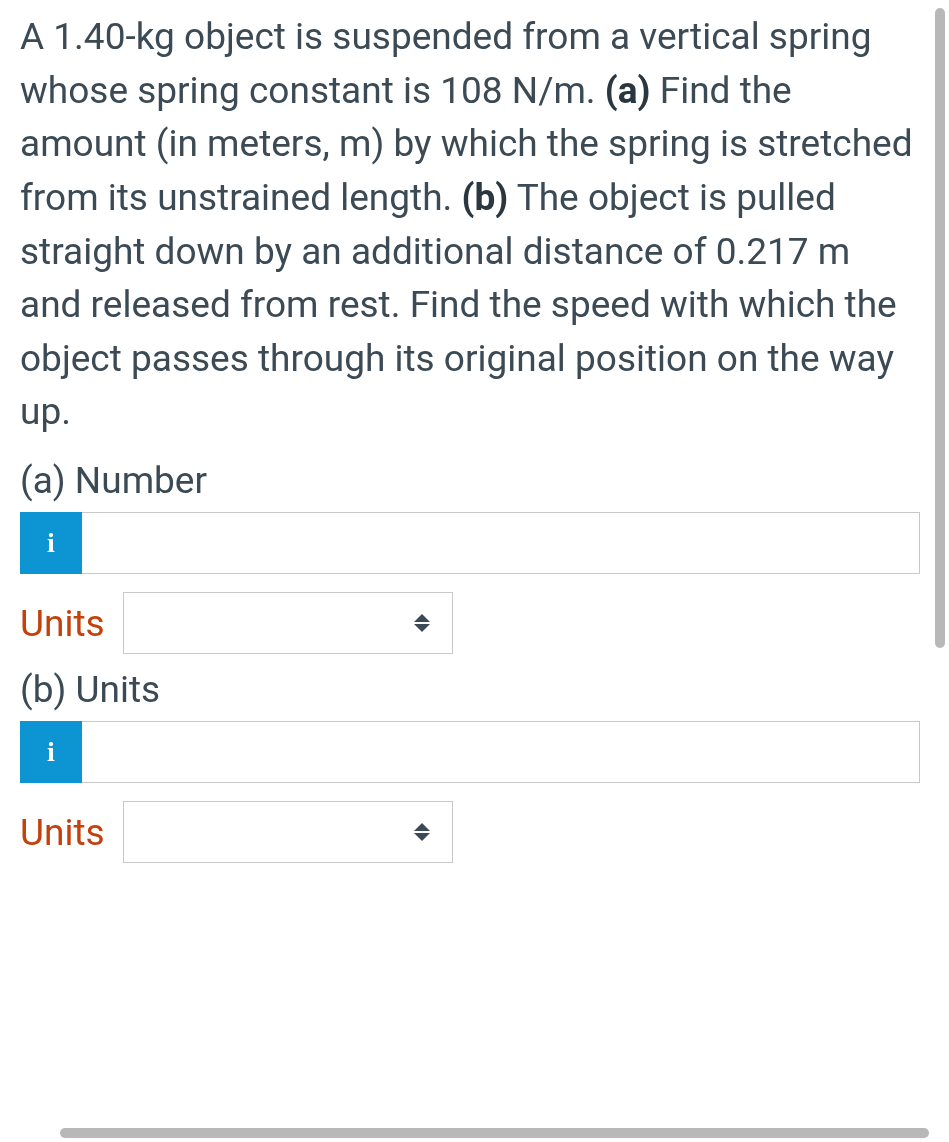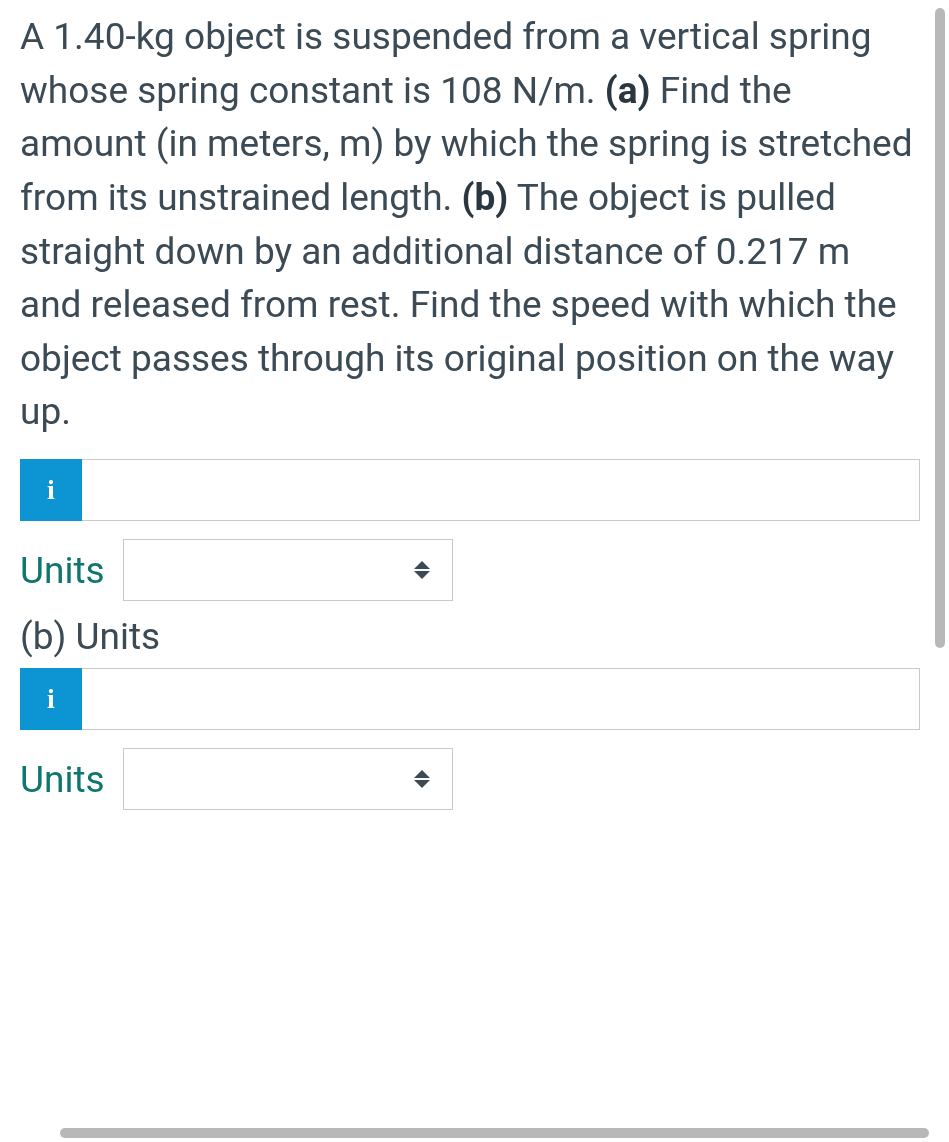--- a/index.html
+++ b/index.html
@@ -57,21 +57,21 @@
     outline: none;
   }
   .units-row {
     display: flex;
     align-items: center;
     gap: 18px;
     margin-bottom: 14px;
   }
   .units-label {
     font-size: 37px;
-    color: #0f766e;
+    color: #c2410c;
   }
   .units-select {
     width: 330px;
     height: 62px;
     border: 1px solid #c9c9c9;
     background: #fff;
     position: relative;
     display: flex;
     align-items: center;
     justify-content: flex-end;
@@ -111,20 +111,21 @@
 </style>
 </head>
 <body>
 
 <div class="content">
 
   <p class="question-text">
     <span>A 1.40-kg object is suspended from a vertical spring whose spring constant is 108 N/m. </span><span class="bold">(a)</span><span> Find the amount (in meters, m) by which the spring is stretched from its unstrained length. </span><span class="bold">(b)</span><span> The object is pulled straight down by an additional distance of 0.217 m and released from rest. Find the speed with which the object passes through its original position on the way up.</span>
   </p>
 
+  <div class="part-label">(a) Number</div>
   <div class="input-row">
     <div class="info-box">i</div>
     <input class="number-input" type="text" value="" style="">
   </div>
   <div class="units-row">
     <div class="units-label">Units</div>
     <div class="units-select">
       <span></span>
       <div class="chevrons">
         <div class="chev chev-up"></div>

